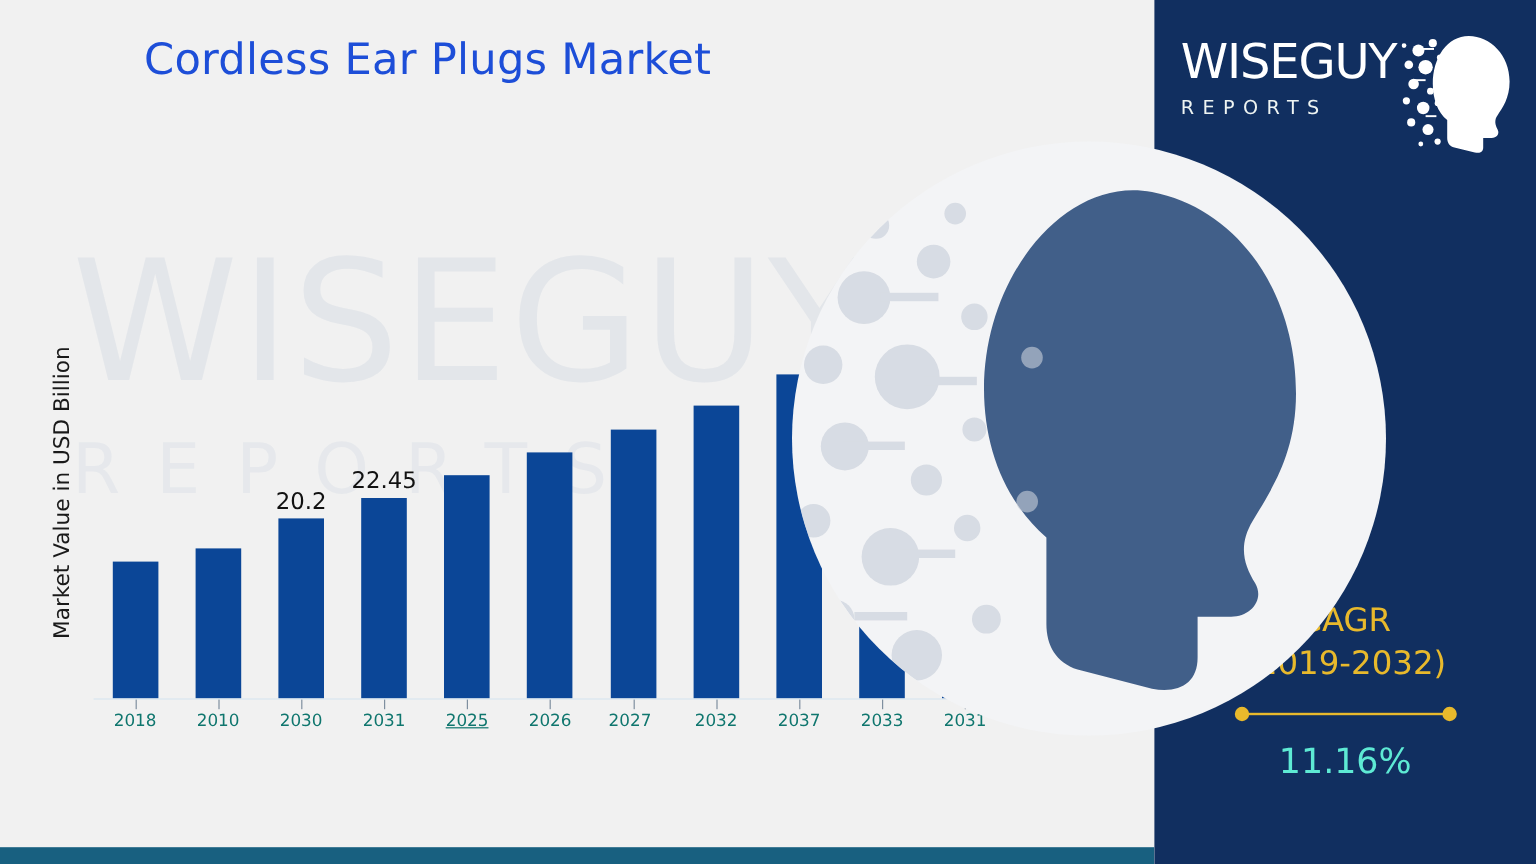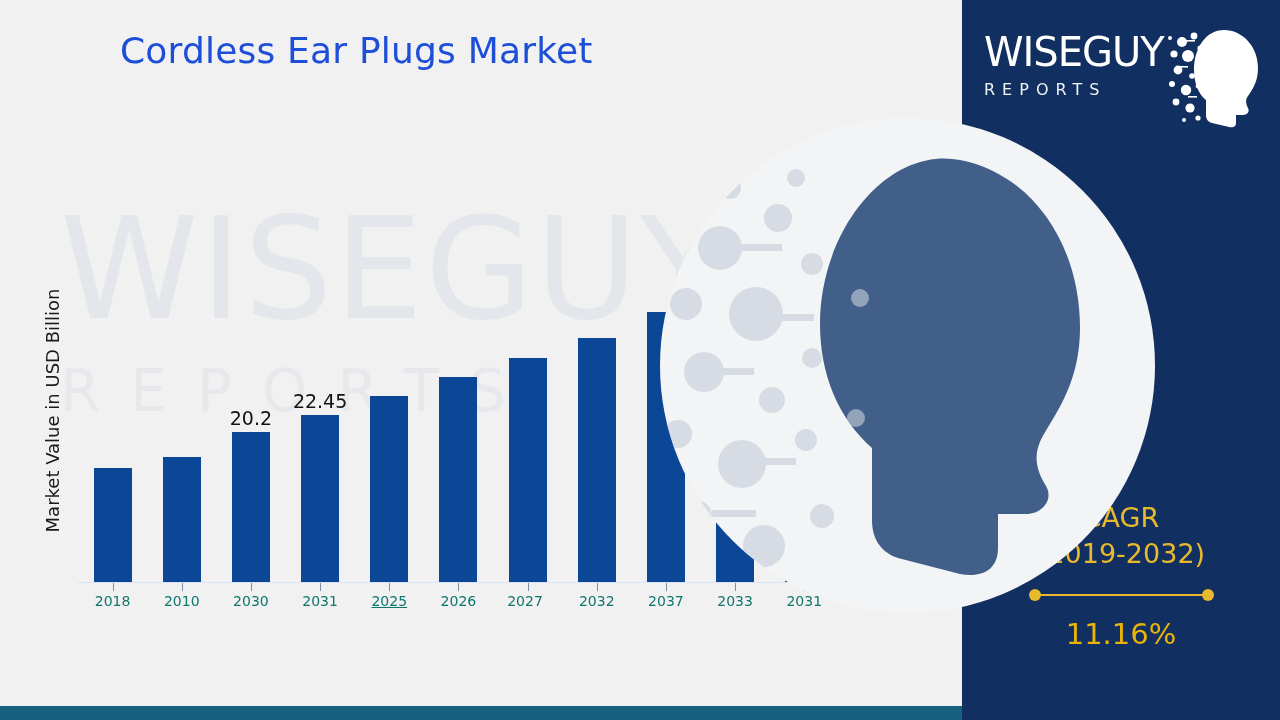--- a/index.html
+++ b/index.html
@@ -213,21 +213,21 @@
     top: 0;
     width: 12px;
     height: 12px;
     border-radius: 50%;
     background: #e8b92c;
   }
   .cagr-rule .dot.left { left: 0; }
   .cagr-rule .dot.right { right: 0; }
   .cagr-value {
     font-size: 29px;
-    color: #eab308;
+    color: #5eead4;
     margin-top: 16px;
     white-space: nowrap;
   }
 
   
   .circle-overlay {
     position: absolute;
     left: 660px;
     top: 118px;
     width: 495px;

